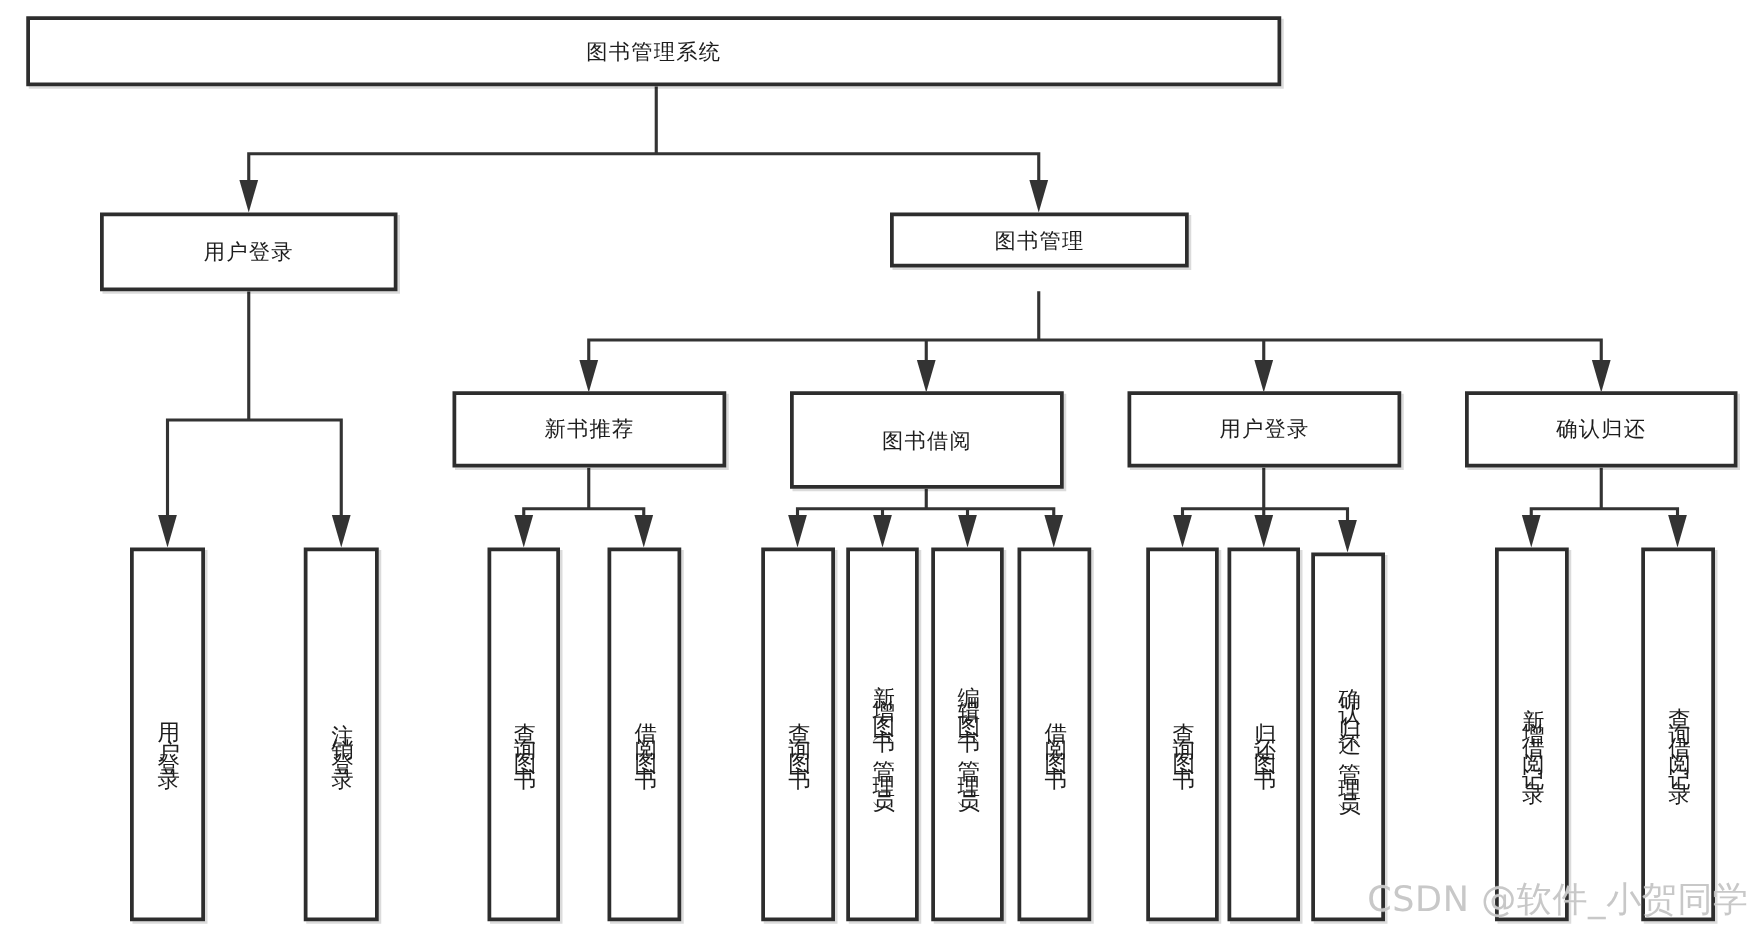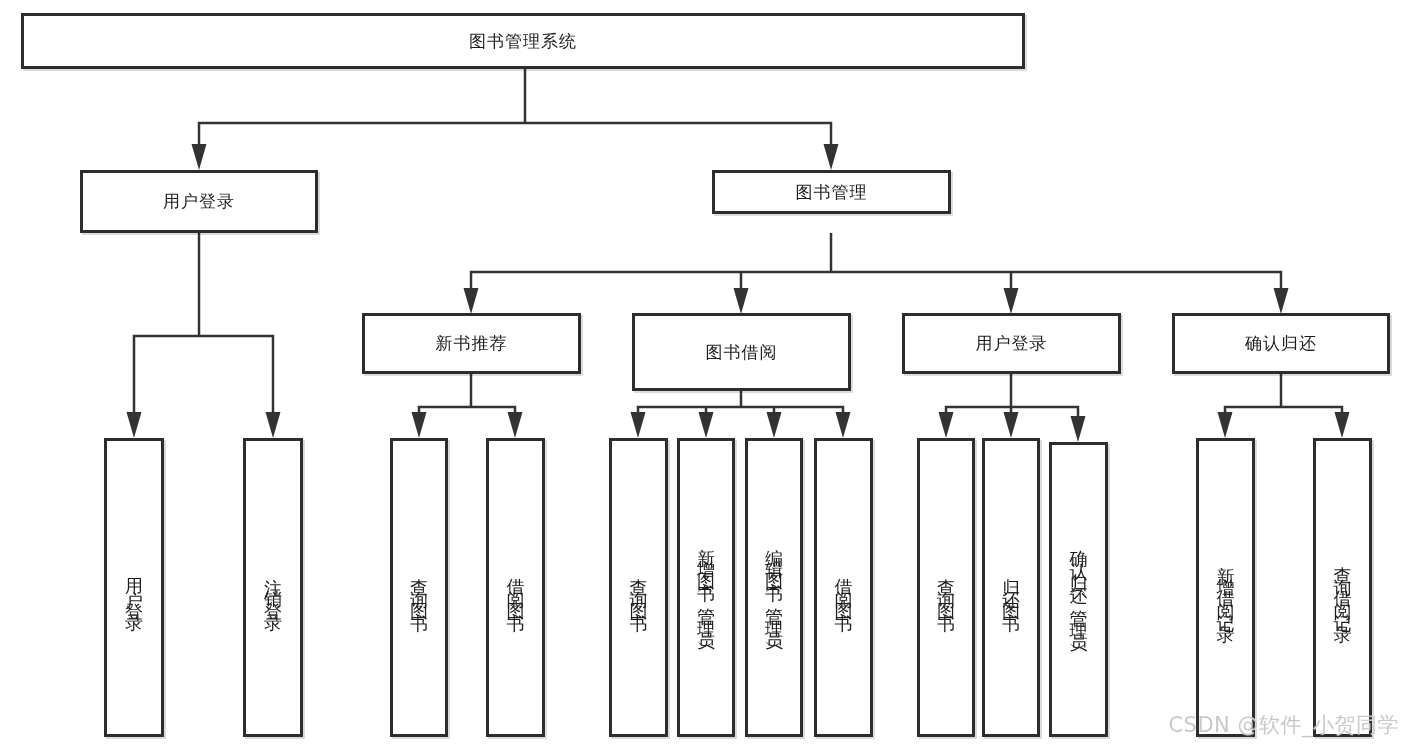--- a/index.html
+++ b/index.html
@@ -42,21 +42,21 @@
     text-orientation: mixed;
     font-size: 18px;
     line-height: 1;
     letter-spacing: 12px;
     white-space: nowrap;
   }
   .watermark {
     position: absolute;
     right: 6px;
     bottom: 8px;
-    font-size: 21px;
+    font-size: 28px;
     letter-spacing: 0.5px;
     color: rgba(197,197,197,0.95);
     text-shadow: 0 0 1px rgba(255,255,255,0.8);
     z-index: 5;
     white-space: nowrap;
   }
 </style>
 </head>
 <body>
 

